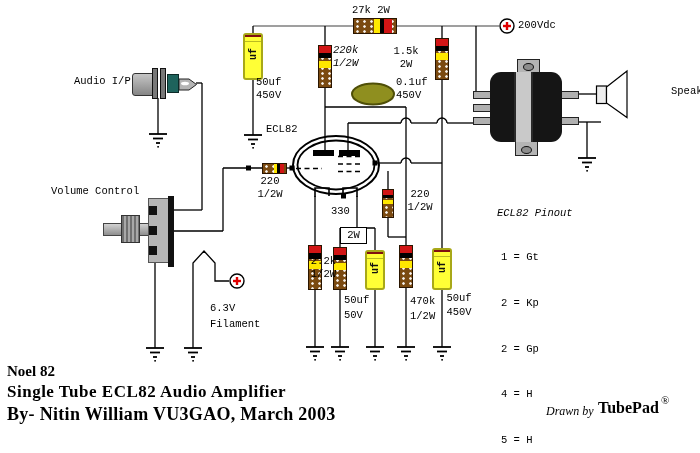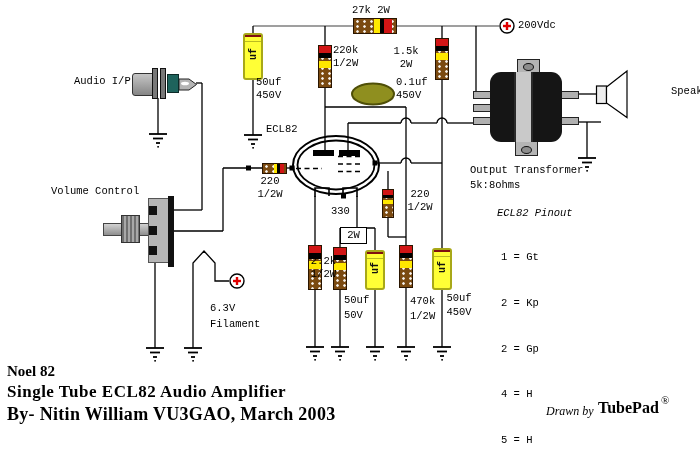--- a/index.html
+++ b/index.html
@@ -286,37 +286,36 @@
     <div class="part" style="left:515px;top:139px;width:23px;height:17px;background:#b4b4b4;border:1px solid #222;">
       <div style="position:absolute;left:5px;top:6px;width:11px;height:8px;background:#8d8d8d;border:1px solid #111;border-radius:50%;"></div>
     </div>
     <div class="part" style="left:490px;top:72px;width:72px;height:70px;background:#151515;border-radius:11px;"></div>
     <div class="part" style="left:514px;top:72px;width:19px;height:70px;background:#c9c9c9;border-left:2px solid #2a2a2a;border-right:2px solid #2a2a2a;"></div>
   </div>
 
   <div class="lbl" style="left:74px;top:75px;">Audio I/P</div>
   <div class="lbl" style="left:51px;top:185px;">Volume Control</div>
   <div class="lbl" style="left:352px;top:4px;"><span>27k</span> <span>2W</span></div>
-  <div class="lbl" style="left:333px;top:44px;"><div>220k</div><div>1/2W</div></div>
+  <div class="lbl" style="left:333px;top:44px;font-style:italic;"><div>220k</div><div>1/2W</div></div>
   <div class="lbl ctr" style="left:388px;top:45px;width:36px;"><div>1.5k</div><div>2W</div></div>
   <div class="lbl" style="left:396px;top:76px;"><div>0.1uf</div><div>450V</div></div>
   <div class="lbl" style="left:256px;top:76px;"><div>50uf</div><div>450V</div></div>
   <div class="lbl" style="left:518px;top:19px;">200Vdc</div>
   <div class="lbl" style="left:266px;top:123px;">ECL82</div>
   <div class="lbl ctr" style="left:252px;top:175px;width:36px;"><div>220</div><div>1/2W</div></div>
   <div class="lbl ctr" style="left:406px;top:188px;width:28px;"><div>220</div><div>1/2W</div></div>
   <div class="lbl" style="left:331px;top:205px;">330</div>
   <div class="box2w" style="left:340px;top:227px;width:27px;height:17px;">2W</div>
   <div class="lbl rt" style="left:268px;top:255px;width:33px;"><div>2.2k</div><div>1/2W</div></div>
   <div class="lbl" style="left:344px;top:293px;line-height:15px;"><div>50uf</div><div>50V</div></div>
   <div class="lbl" style="left:410px;top:294px;line-height:15px;"><div>470k</div><div>1/2W</div></div>
   <div class="lbl ctr" style="left:443px;top:291px;width:32px;line-height:14px;"><div>50uf</div><div>450V</div></div>
   <div class="lbl lh16" style="left:210px;top:300px;"><div>6.3V</div><div>Filament</div></div>
   <div class="lbl" style="left:629px;top:85px;margin-left:42px;">Speaker</div>
-  <div class="lbl" style="left:470px;top:163px;line-height:15px;"><div>Output Transformer</div><div>5k:8ohms</div></div>
   <div class="lbl" style="left:497px;top:207px;font-style:italic;">ECL82 Pinout</div>
   <div class="lbl" style="left:501px;top:220px;line-height:15.2px;">
     <div>1 = Gt</div>
     <div>2 = Kp</div>
     <div>2 = Gp</div>
     <div>4 = H</div>
     <div>5 = H</div>
     
     
     

